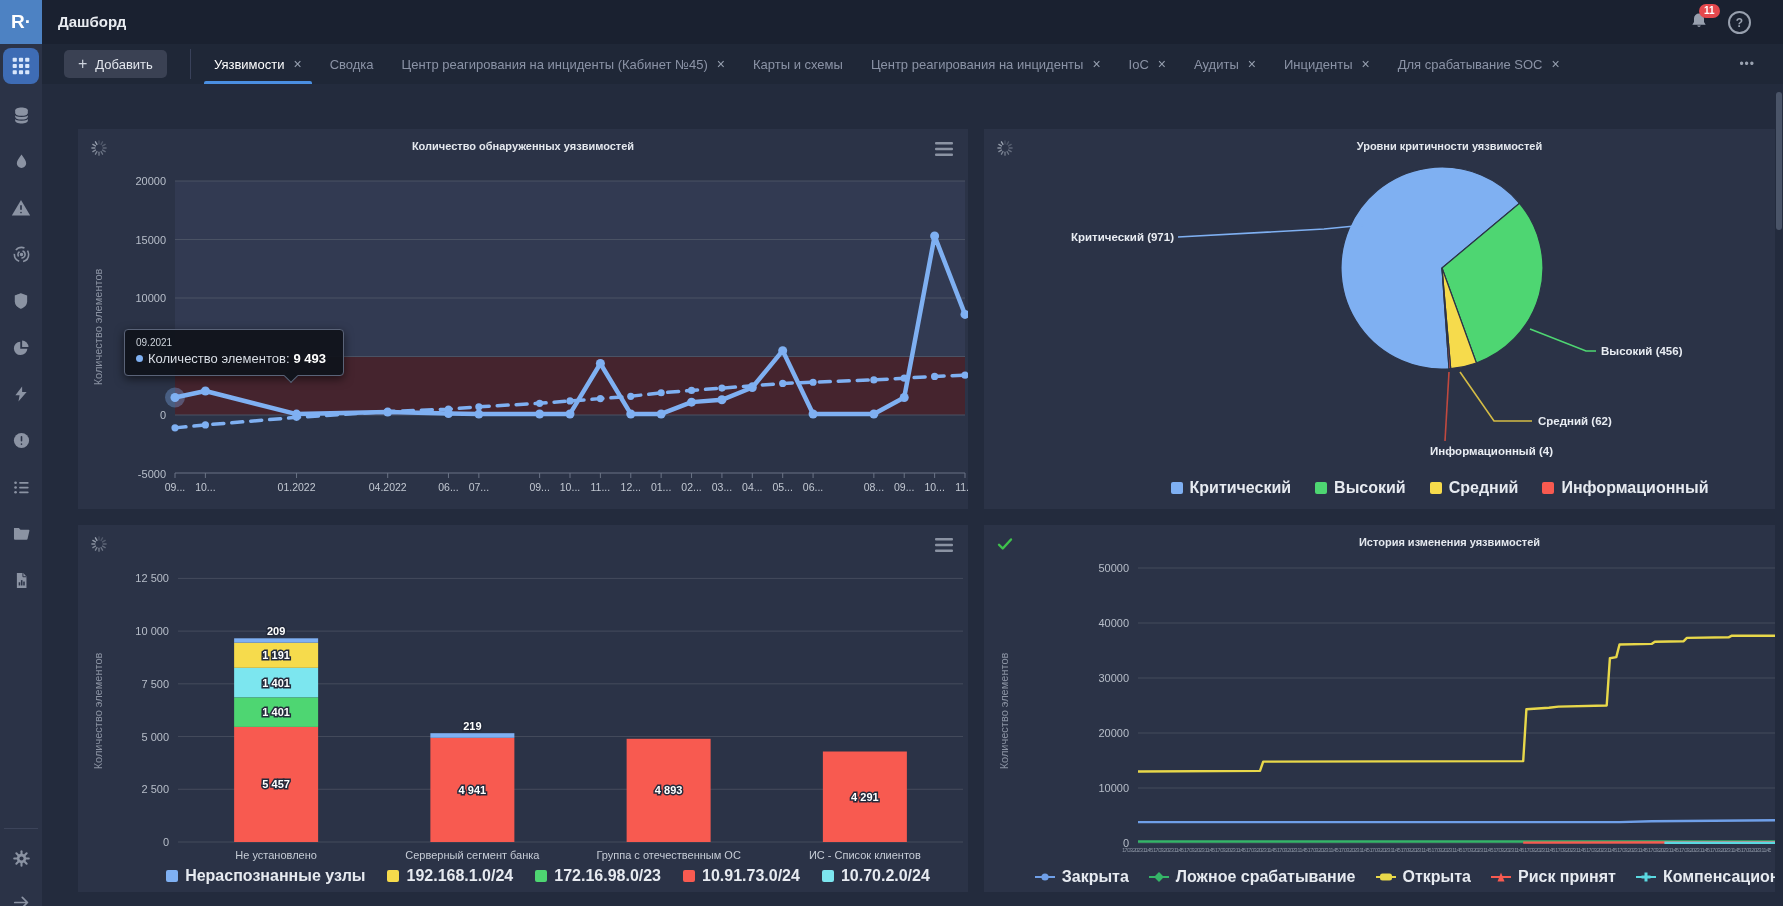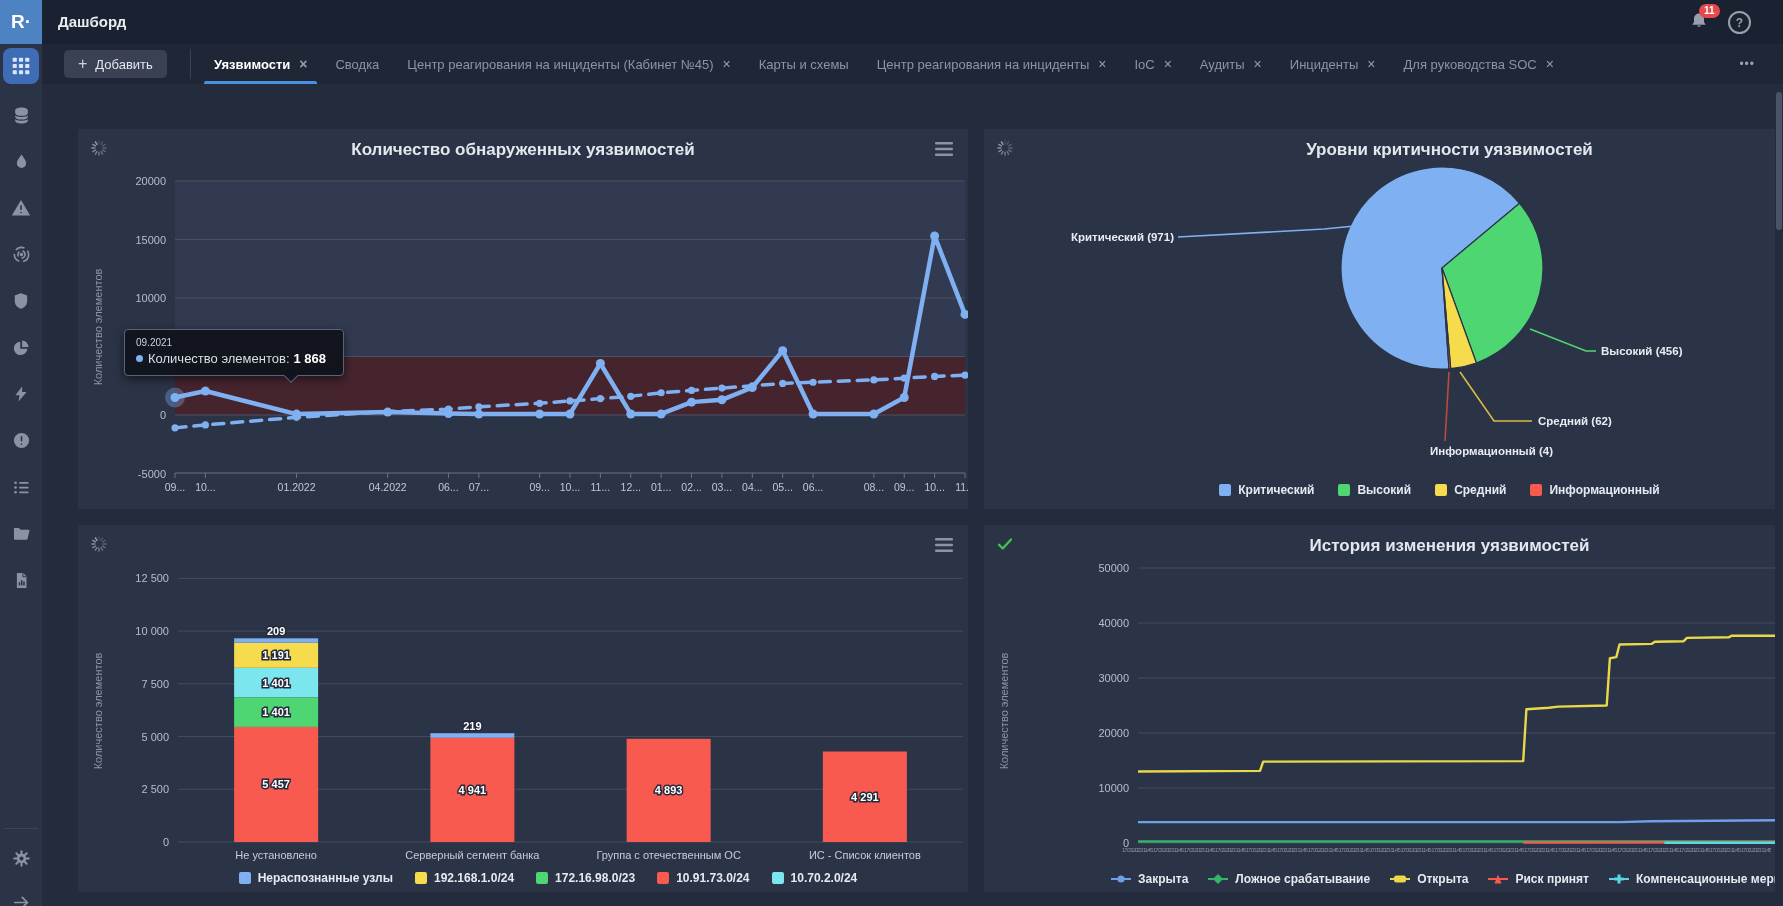--- a/index.html
+++ b/index.html
@@ -19,51 +19,51 @@
   
   #tabrow{position:absolute;left:42px;top:44px;right:0;height:40px;background:#1f2737;z-index:20;}
   #addbtn{position:absolute;left:22px;top:6px;height:28px;background:#3a4153;border-radius:5px;color:#e2e6ed;
           font-size:13px;display:flex;align-items:center;padding:0 14px;cursor:pointer;}
   #addbtn .plus{margin-right:8px;font-size:16px;color:#cdd3dd;}
   #tabdivider{position:absolute;left:148px;top:5px;width:1px;height:30px;background:#39415a;}
   #tabs{position:absolute;left:158px;top:0;right:60px;height:40px;display:flex;overflow:hidden;}
   .tab{position:relative;display:flex;align-items:center;padding:0 14px;font-size:13px;color:#8b93a6;
        white-space:nowrap;cursor:pointer;}
   .tab .close{margin-left:9px;font-size:14px;color:#97a0b0;line-height:1;}
-  .tab.active{color:#fff;font-weight:bold;}
+  .tab.active{color:#fff;font-weight:normal;}
   .tab.active::after{content:"";position:absolute;left:4px;right:4px;bottom:0;height:3px;background:#4a8fe2;border-radius:2px 2px 0 0;}
   #overflow{position:absolute;right:28px;top:0;height:40px;display:flex;align-items:center;color:#9aa2b0;
             font-size:12px;letter-spacing:1px;cursor:pointer;}
   
   #sidebar{position:absolute;left:0;top:44px;width:42px;bottom:0;background:#2b3347;z-index:25;}
   .side-item{position:absolute;left:0;width:42px;height:40px;display:flex;align-items:center;justify-content:center;
              color:#8b93a3;cursor:pointer;}
   #side-active{position:absolute;left:3px;top:4px;width:36px;height:36px;background:#3e6cb5;border-radius:8px;
                display:flex;align-items:center;justify-content:center;color:#d9e6fb;cursor:pointer;}
   #side-div{position:absolute;left:4px;right:4px;top:784px;height:1px;background:#3c445a;}
   
   .panel{position:absolute;background:#2b3347;overflow:hidden;}
-  .panel-title{position:absolute;top:11px;left:0;right:0;text-align:center;font-size:17px;font-weight:bold;color:#e4e8ee;z-index:3;}
+  .panel-title{position:absolute;top:11px;left:0;right:0;text-align:center;font-size:11px;font-weight:bold;color:#e4e8ee;z-index:3;}
   .panel-title.shift{left:140px;}
   .status-ico{position:absolute;left:12px;top:10px;z-index:3;}
   .menu-ico{position:absolute;right:14px;top:12px;z-index:4;color:#8b93a3;cursor:pointer;}
   .chart-svg{position:absolute;left:10px;top:0;z-index:1;}
   svg text{font-family:"Liberation Sans",sans-serif;}
   
   .tooltip{position:absolute;width:196px;background:rgba(17,20,28,0.96);border:1px solid #5a6378;border-radius:4px;
            padding:7px 11px 9px;z-index:6;box-shadow:0 3px 10px rgba(0,0,0,.55);}
   .tt-date{color:#ccd2da;font-size:10px;margin-bottom:3px;}
   .tt-row{color:#d8dde5;font-size:13px;display:flex;align-items:center;white-space:nowrap;}
   .tt-row b{color:#fff;margin-left:4px;}
   .tt-dot{display:inline-block;width:7px;height:7px;border-radius:50%;background:#7fb0f2;margin-right:5px;}
   .tt-arrow{position:absolute;bottom:-6px;left:74%;width:9px;height:9px;background:#11141c;
             border-right:1px solid #5a6378;border-bottom:1px solid #5a6378;transform:rotate(45deg);}
   
   .legend{position:absolute;display:flex;justify-content:center;align-items:center;z-index:3;gap:24px;}
-  .legend-item{display:flex;align-items:center;gap:7px;color:#e6eaf0;font-size:12px;font-weight:bold;cursor:pointer;white-space:nowrap;}
+  .legend-item{display:flex;align-items:center;gap:7px;color:#e6eaf0;font-size:16px;font-weight:bold;cursor:pointer;white-space:nowrap;}
   .sq{width:12px;height:12px;border-radius:2px;display:inline-block;}
   .dense-axis{position:absolute;overflow:hidden;height:14px;font-size:6px;letter-spacing:-1px;color:#97a0af;
               opacity:.85;white-space:nowrap;z-index:2;}
   #scrollthumb{position:absolute;right:1px;top:92px;width:6px;height:138px;background:#4a5468;border-radius:3px;z-index:40;cursor:pointer;}
 </style>
 </head>
 <body>
 
 <div id="root">
   <div id="topbar">
@@ -110,21 +110,21 @@
         </div>
         <div class="tab">
           <span>Аудиты</span>
           <span class="close">×</span>
         </div>
         <div class="tab">
           <span>Инциденты</span>
           <span class="close">×</span>
         </div>
         <div class="tab">
-          <span>Для руководства SOC</span>
+          <span>Для срабатывание SOC</span>
           <span class="close">×</span>
         </div>
       </div>
     <div id="overflow">•••</div>
   </div>
 
   <div id="sidebar">
     <div id="side-active">
         <svg width="20" height="20" viewBox="0 0 24 24" fill="currentColor">
           <rect x="2" y="2" width="5" height="5" rx="1"></rect>
@@ -355,21 +355,21 @@
             <circle cx="785.8461538461538" cy="284.947" r="4.5" fill="#7fb0f2"></circle>
             <circle cx="816.2307692307693" cy="268.45" r="4.5" fill="#7fb0f2"></circle>
             <circle cx="846.6153846153846" cy="106.99000000000001" r="4.5" fill="#7fb0f2"></circle>
             <circle cx="877" cy="185.38" r="4.5" fill="#7fb0f2"></circle>
           </svg></div>
         <div class="tooltip" style="left: 46px; top: 200px;">
           <div class="tt-date">09.2021</div>
   <div class="tt-row">
             <span class="tt-dot"></span>
             <span>Количество элементов:</span>
-            <b>1 868</b>
+            <b>9 493</b>
           </div>
   <div class="tt-arrow"></div>
         </div>
       </div>
       <div class="panel" style="left: 984px; top: 129px; width: 791px; height: 380px;">
         <div class="panel-title shift">Уровни критичности уязвимостей</div>
         <div class="status-ico"><svg width="18" height="18" viewBox="0 0 24 24">
             <line x1="12" y1="2.5" x2="12" y2="6.5" stroke="#98a0ae" stroke-width="1.8" stroke-linecap="round" opacity="0.25" transform="rotate(0 12 12)"></line>
             <line x1="12" y1="2.5" x2="12" y2="6.5" stroke="#98a0ae" stroke-width="1.8" stroke-linecap="round" opacity="0.32" transform="rotate(30 12 12)"></line>
             <line x1="12" y1="2.5" x2="12" y2="6.5" stroke="#98a0ae" stroke-width="1.8" stroke-linecap="round" opacity="0.39" transform="rotate(60 12 12)"></line>

